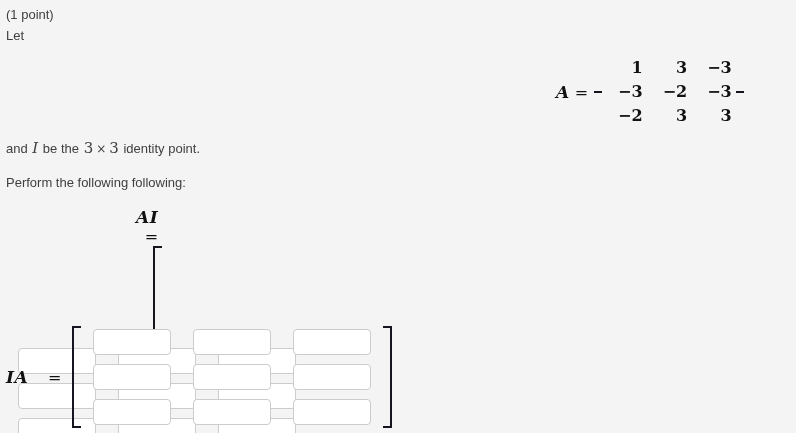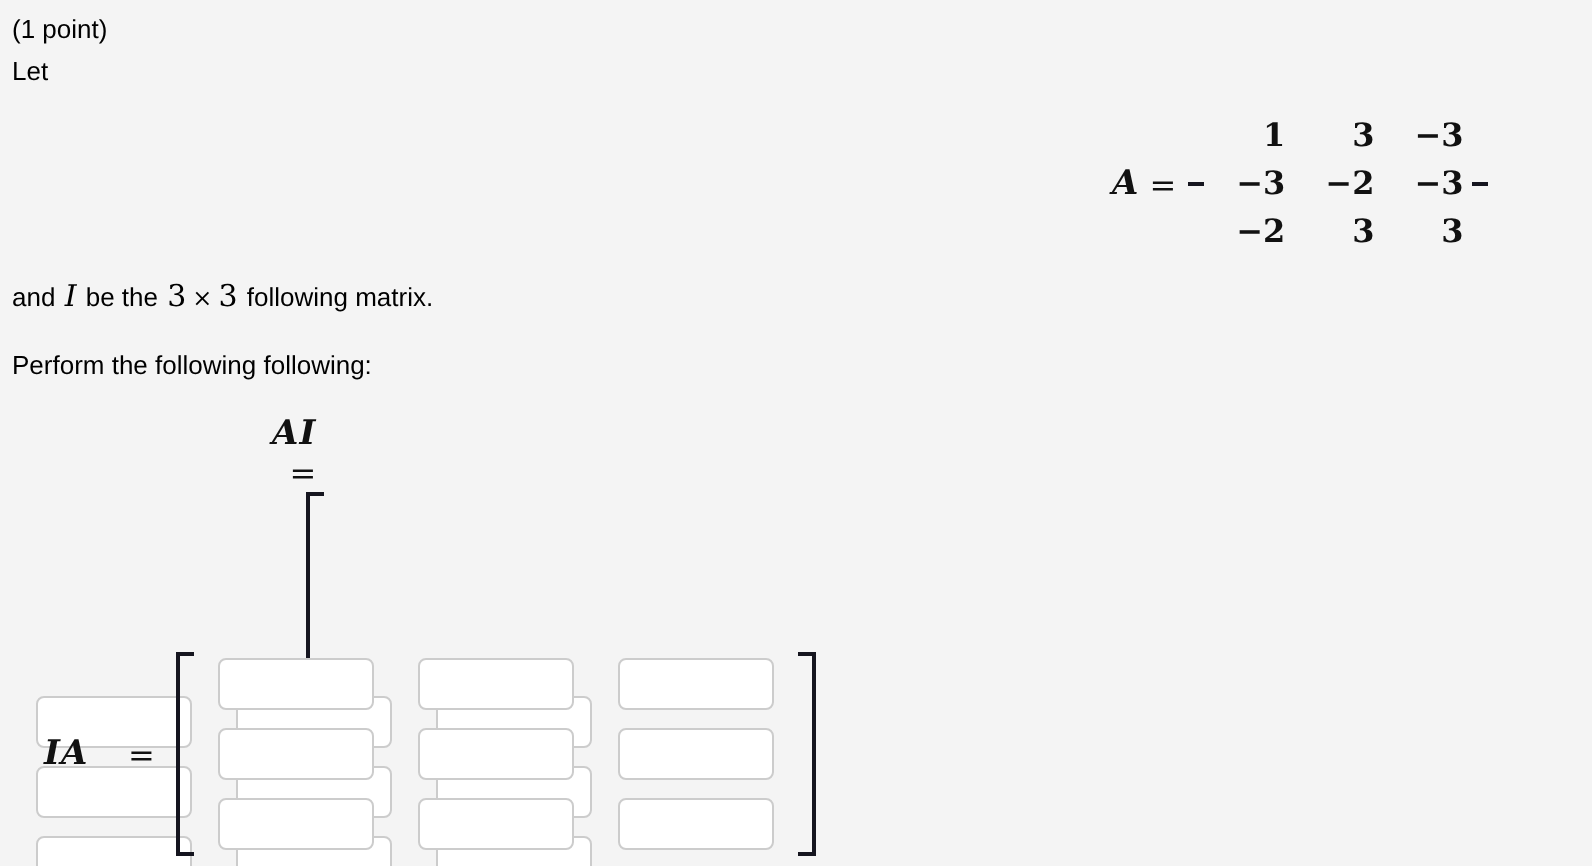--- a/index.html
+++ b/index.html
@@ -16,21 +16,21 @@
     overflow: hidden;
     position: relative;
   }
 
   
   .prose {
     position: absolute;
     left: 6px;
     font-size: 13px;
     line-height: 15px;
-    color: #000000;
+    color: #404040;
     white-space: nowrap;
   }
   #point-label { top: 7px; }
   #let-label   { top: 28px; }
   #identity-line { top: 141px; }
   #instruction-line { top: 175px; }
 
   
   .mi {
     font-family: "DejaVu Serif", "Liberation Serif", serif;
@@ -105,21 +105,21 @@
   }
 
   
   .answer-row {
     position: absolute;
     left: 6px;
     display: flex;
     align-items: center;
   }
   #answer-ai { top: 207px; flex-direction: column; }
-  #answer-ia { top: 326px; margin-left: 16px; }
+  #answer-ia { top: 326px; }
 
   .answer-label {
     font-family: "DejaVu Serif", "Liberation Serif", serif;
     font-style: italic;
     font-weight: 700;
     font-size: 17px;
     color: #111;
     letter-spacing: 0.5px;
     width: 42px;
     text-align: left;
@@ -181,21 +181,21 @@
     <span class="cell">−3</span>
     <span class="cell">−2</span>
     <span class="cell">−3</span>
     <span class="cell">−2</span>
     <span class="cell">3</span>
     <span class="cell">3</span>
   </div>
   <span class="bracket right" id="matrix-a-bracket-right"></span>
 </div>
 
-<div class="prose" id="identity-line"><span>and </span><span class="mi">I</span><span> be the </span><span class="mn">3</span><span class="mop">×</span><span class="mn">3</span><span> following matrix.</span></div>
+<div class="prose" id="identity-line"><span>and </span><span class="mi">I</span><span> be the </span><span class="mn">3</span><span class="mop">×</span><span class="mn">3</span><span> identity point.</span></div>
 
 <div class="prose" id="instruction-line">Perform the following following:</div>
 
 <div class="answer-row" id="answer-ai">
   <span class="answer-label">AI</span>
   <span class="answer-eq">=</span>
   <span class="input-bracket left"></span>
   <div class="input-grid">
     <input class="mat-input" type="text" value="" style="">
     <input class="mat-input" type="text" value="" style="">

